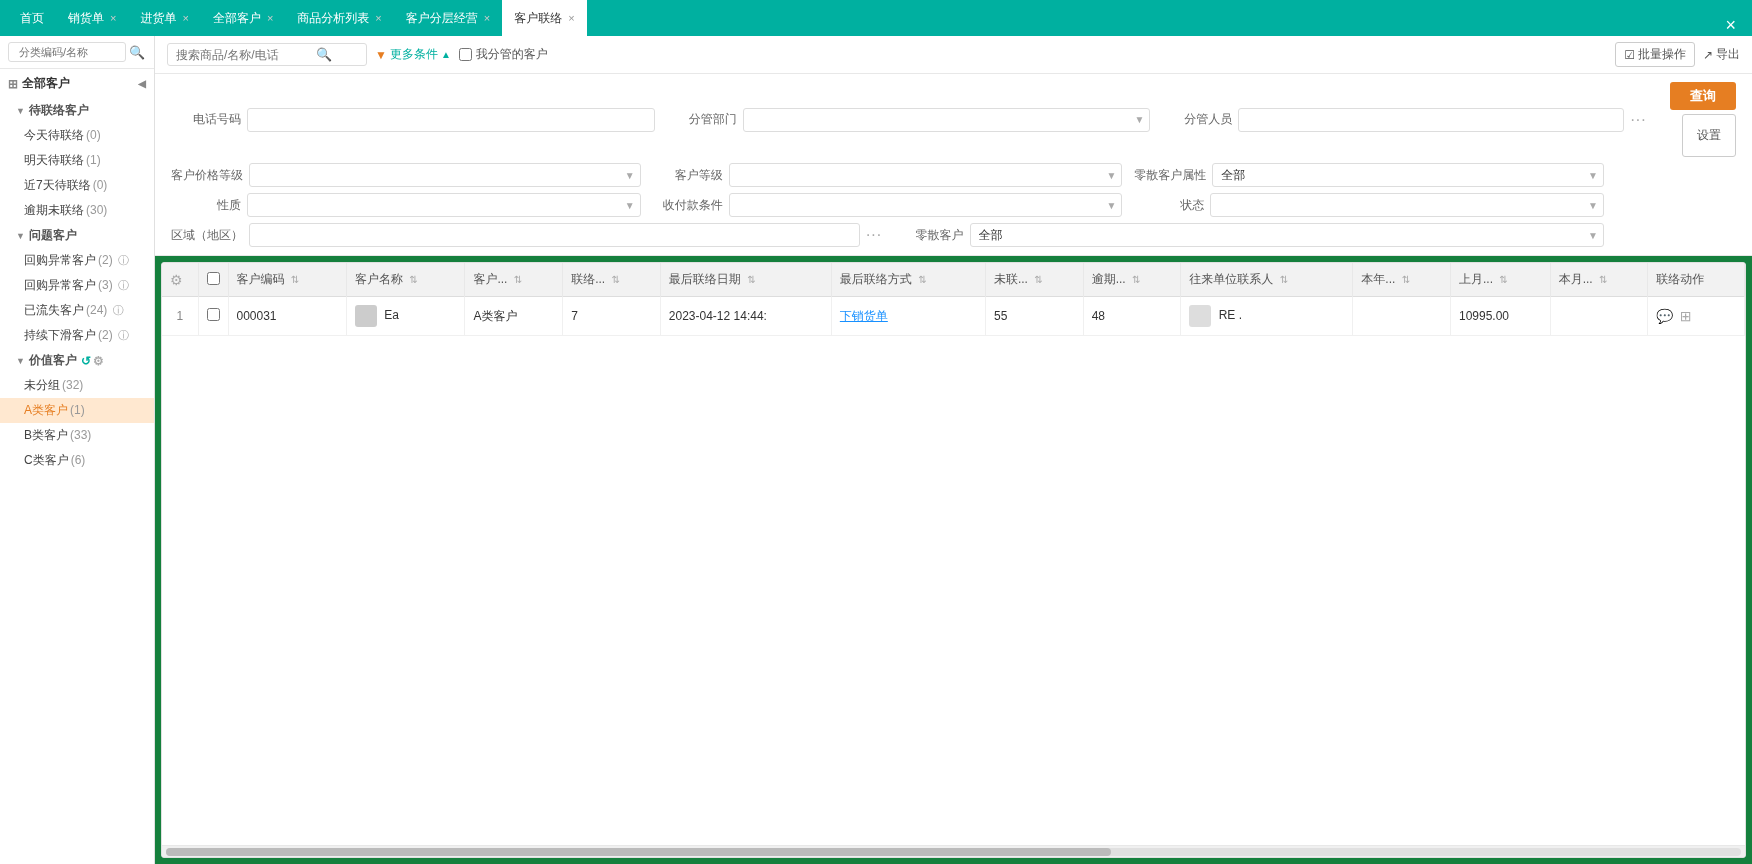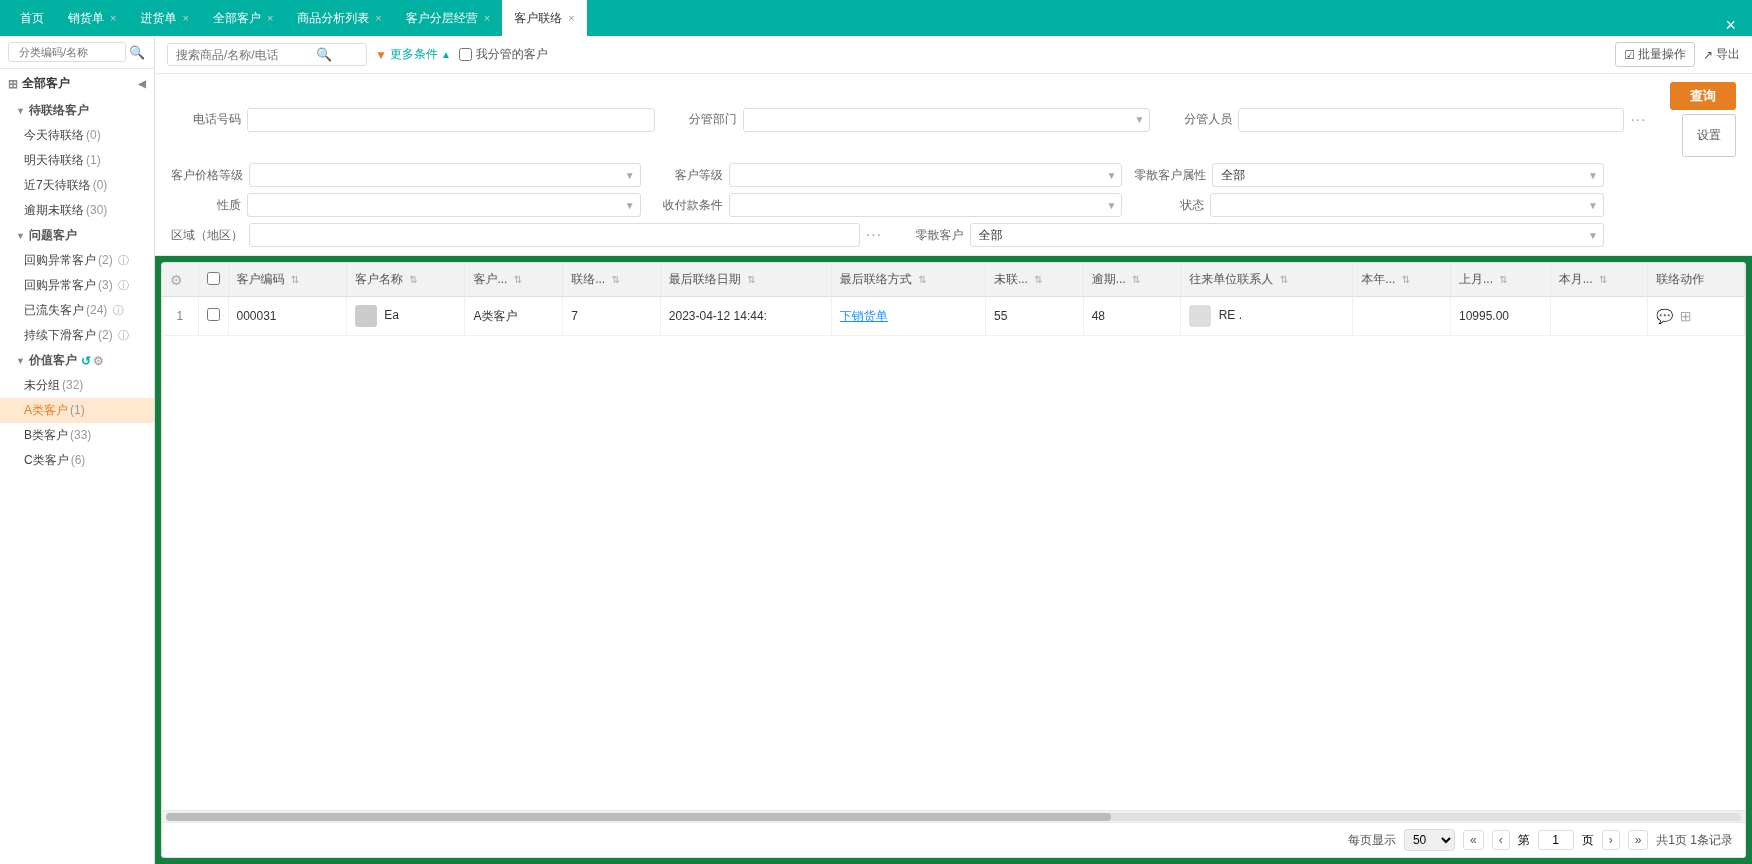--- a/index.html
+++ b/index.html
@@ -733,31 +733,15 @@
           </tbody>
         </table>
       </div>
 
       <div class="scrollbar-area">
         <div class="scrollbar-track">
           <div class="scrollbar-thumb"></div>
         </div>
       </div>
 
-      <div class="pagination-bar">
-        <label>每页显示</label>
-        <select>
-          <option>50</option>
-          <option>100</option>
-          <option>200</option>
-        </select>
-        <button class="pag-btn">«</button>
-        <button class="pag-btn">‹</button>
-        <span>第</span>
-        <input type="text" class="pag-page-input" value="1" style="">
-        <span>页</span>
-        <button class="pag-btn">›</button>
-        <button class="pag-btn">»</button>
-        <span class="pag-info">共1页 1条记录</span>
-      </div>
     </div>
   </div>
 </div>
 
 </body></html>

